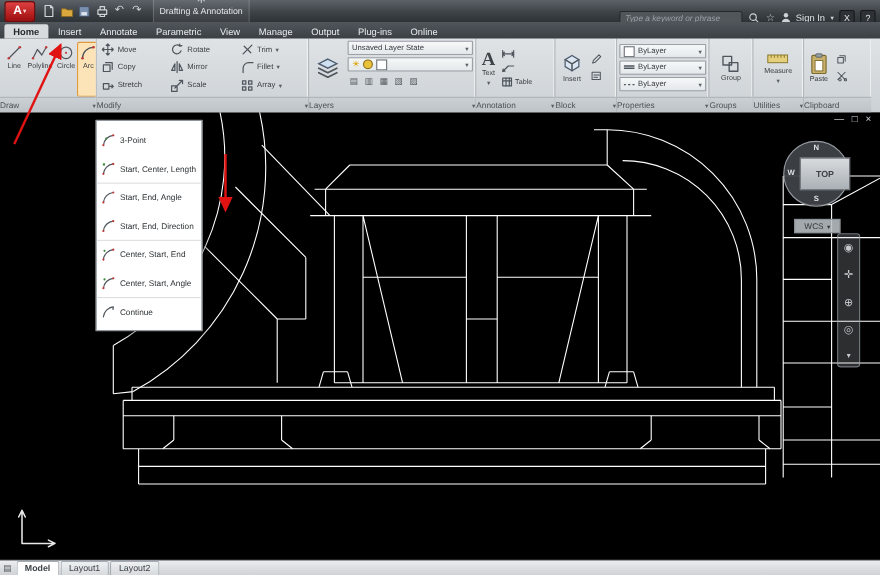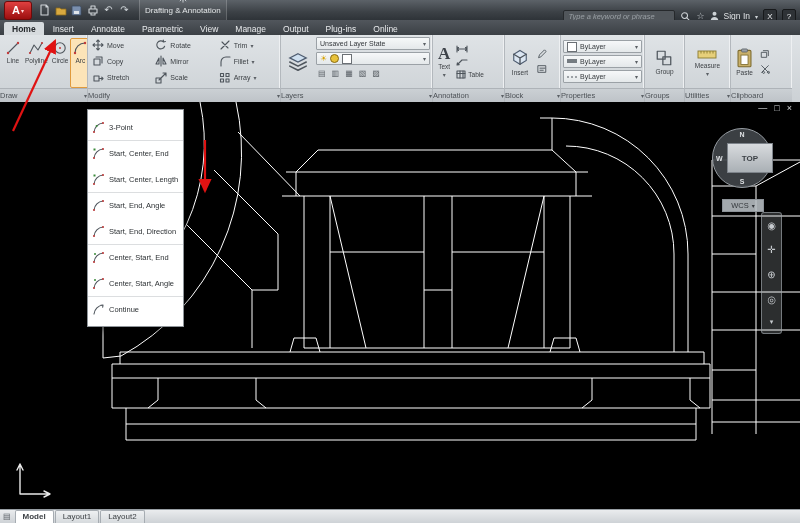--- a/index.html
+++ b/index.html
@@ -499,29 +499,20 @@
   <div class="flyout">
     <div class="mitem">
         <svg width="13" height="13" viewBox="0 0 13 13">
           <path class="ic" d="M2 11A10 10 0 0 1 11 2"></path>
           <circle cx="2" cy="11" r="1" fill="#c23a3a"></circle>
           <circle cx="11" cy="2" r="1" fill="#c23a3a"></circle>
           <circle cx="4.6" cy="5" r="1" fill="#3a8a3a"></circle>
         </svg>
         <span>3-Point</span>
       </div>
-    <div class="mitem sep">
-        <svg width="13" height="13" viewBox="0 0 13 13">
-          <path class="ic" d="M2 11A10 10 0 0 1 11 2"></path>
-          <circle cx="2" cy="11" r="1" fill="#c23a3a"></circle>
-          <circle cx="11" cy="2" r="1" fill="#c23a3a"></circle>
-          <rect x="1.5" y="1.5" width="2" height="2" fill="#3a8a3a"></rect>
-        </svg>
-        <span>Start, Center, End</span>
-      </div>
     <div class="mitem">
         <svg width="13" height="13" viewBox="0 0 13 13">
           <path class="ic" d="M2 11A10 10 0 0 1 11 2"></path>
           <circle cx="2" cy="11" r="1" fill="#c23a3a"></circle>
           <circle cx="11" cy="2" r="1" fill="#c23a3a"></circle>
           <rect x="1.5" y="1.5" width="2" height="2" fill="#3a8a3a"></rect>
         </svg>
         <span>Start, Center, Length</span>
       </div>
     <div class="mitem sep">

